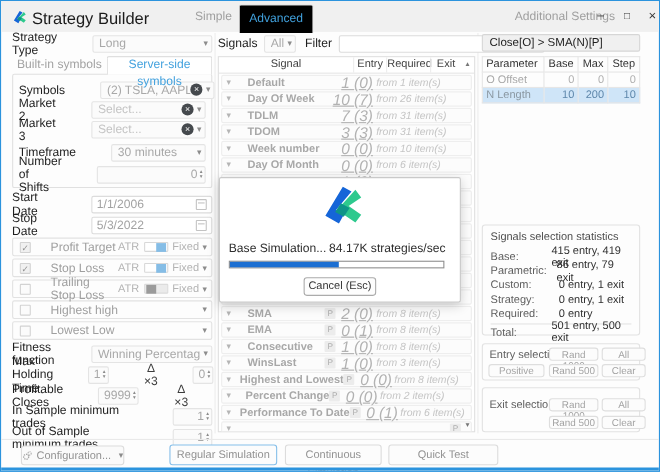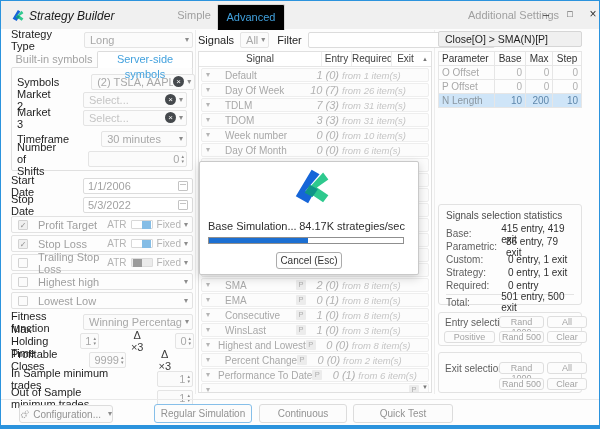--- a/index.html
+++ b/index.html
@@ -1,21 +1,21 @@
 <!DOCTYPE html>
 <html><head>
 <meta charset="utf-8">
 <style>
   html,body{margin:0;padding:0;background:#d8d8d8;font-family:"Liberation Sans",sans-serif;}
   *{box-sizing:border-box;}
   .window{position:relative;width:600px;height:429px;background:#fdfdfd;border:1px solid #2b93dd;overflow:hidden;font-size:11px;color:#222;}
   
   .titlebar{position:absolute;left:0;top:0;right:0;height:28px;background:#f0f0f0;}
   .applogo{position:absolute;left:9px;top:8px;width:14px;height:13px;}
-  .apptitle{position:absolute;left:28px;top:8px;font-size:12px;color:#1b1b1b;font-style:italic;}
+  .apptitle{position:absolute;left:28px;top:8px;font-size:15px;color:#1b1b1b;}
   .tab-simple{position:absolute;left:170px;top:8px;width:46px;text-align:center;color:#9f9f9f;}
   .tab-advanced{position:absolute;left:216px;top:3px;width:68px;height:26px;background:#000000;border:1px solid #d7d7d7;border-bottom:none;border-radius:2px 2px 0 0;color:#41a0dc;text-align:center;line-height:24px;}
   .addl-settings{position:absolute;left:467px;top:8px;color:#9f9f9f;}
   .winbtn{position:absolute;top:4px;width:18px;height:19px;text-align:center;line-height:19px;color:#333;font-size:11px;}
   .wb-min{left:536px;} .wb-max{left:560px;font-size:9px;} .wb-close{left:583px;font-size:12px;}
   .vline{position:absolute;top:29px;bottom:34px;width:1px;background:#ededed;}
   
   .leftpanel{position:absolute;left:10px;top:31px;width:182px;}
   .lrow{display:flex;align-items:center;height:15px;margin-bottom:4px;gap:32px;}
   .lrow .lab{flex:1;color:#1e1e1e;}
@@ -29,21 +29,21 @@
   .groupbox{border:1px solid #e0e0e0;border-radius:2px;padding:6px 5px 4px;background:#fdfdfd;}
   .groupbox .lrow{margin-bottom:3px;} .groupbox .lrow:last-child{margin-bottom:0;justify-content:flex-end;}
   .clear-ic{width:11px;height:11px;border-radius:50%;background:#45494d;color:#fff;font-size:8px;line-height:11px;text-align:center;flex:none;}
   .inputbox{display:flex;align-items:center;width:110px;height:16px;border:1px solid #dcdcdc;background:#fff;border-radius:2px;padding:0 4px;color:#a2a2a2;}
   .inputbox .v{flex:1;}
   .cal{position:relative;width:10px;height:10px;border:1px solid #c3c3c3;border-radius:1px;flex:none;}
   .cal::before{content:"";position:absolute;top:2px;left:1px;right:1px;height:1px;background:#c3c3c3;}
   .optbox{display:flex;align-items:center;height:17px;border:1px solid #e2e2e2;border-radius:2px;background:#fdfdfd;padding:0 4px;margin-bottom:2px;}
   .cb{width:10px;height:10px;border:1px solid #d2d2d2;border-radius:1px;background:#fbfbfb;font-size:8px;line-height:9px;text-align:center;color:#8e8e8e;flex:none;margin-left:2px;}
   .cb.on{background:#f0f0f0;}
-  .optlab{flex:1;margin-left:10px;color:#9f9f9f;}
+  .optlab{flex:1;margin-left:18px;color:#9f9f9f;}
   .atrlab,.fixlab{color:#b3b3b3;font-size:10px;}
   .sw{position:relative;width:22px;height:9px;border:1px solid #d8d8d8;border-radius:1px;background:#fff;margin:0 4px;flex:none;}
   .sw .knob{position:absolute;top:0;width:9px;height:8px;background:#85bde6;}
   .sw.on .knob{right:1px;} .sw.off{background:#ebebeb;border-color:#dcdcdc;} .sw.off .knob{left:1px;background:#9b9b9b;}
   .spin{display:flex;align-items:center;height:16px;border:1px solid #e4e4e4;background:#fbfbfb;border-radius:2px;padding:0 2px 0 4px;}
   .spin .n{flex:1;text-align:right;color:#a8a8a8;padding-right:2px;}
   .spin .arrows{display:flex;flex-direction:column;justify-content:center;color:#8a8a8a;font-size:5px;line-height:5px;}
   .dlt{width:30px;text-align:center;color:#3c3c3c;}
   .mt7{margin-top:7px;} .mt5{margin-top:5px;} .mt3{margin-top:3px;}
   
@@ -51,24 +51,24 @@
   .sigbar{display:flex;align-items:center;height:16px;}
   .sigbar .lab{color:#1e1e1e;margin-right:6px;}
   .expcol{margin-left:6px;color:#8f8f8f;}
   .siglist{position:absolute;left:0;top:19px;width:234px;height:342px;border:1px solid #e0e0e0;background:#fff;overflow:hidden;}
   .lheader{display:flex;height:15px;border-bottom:1px solid #e6e6e6;font-size:10px;color:#424242;align-items:center;}
   .lheader .c{text-align:center;border-left:1px solid #ededed;height:100%;line-height:14px;}
   .lheader .c1{flex:1;border-left:none;} .lheader .c2{width:30px;} .lheader .c3{width:40px;} .lheader .c4{width:28px;} .lheader .c5{width:12px;border-left:none;color:#777;font-size:6px;}
   .rows{padding:1px 2px;}
   .srow{display:flex;align-items:center;height:14px;margin-bottom:1px;border:1px solid #eeeeee;border-radius:2px;background:#fcfcfc;padding:0 4px;}
   .srow .xp{width:11px;color:#b5b5b5;font-size:8px;line-height:8px;}
-  .srow .nm{font-size:10px;font-weight:normal;color:#a8a8a8;white-space:nowrap;padding-left:8px;}
+  .srow .nm{font-size:10px;font-weight:bold;color:#a8a8a8;white-space:nowrap;padding-left:8px;}
   .srow .sp{flex:1;}
   .pbadge{width:10px;height:10px;background:#ececec;border-radius:1px;color:#aeaeae;font-size:7.5px;line-height:10px;text-align:center;margin-right:5px;flex:none;}
-  .cnt{font-style:italic;font-size:11px;color:#b2b2b2;min-width:28px;text-align:right;margin-right:3px;white-space:nowrap;}
+  .cnt{font-style:italic;font-size:14px;color:#b2b2b2;min-width:28px;text-align:right;margin-right:3px;white-space:nowrap;text-decoration:underline;}
   .frm{font-style:italic;font-size:9.5px;color:#c5c5c5;width:62px;margin-right:20px;white-space:nowrap;}
   .scrolldn{position:absolute;right:3px;bottom:2px;font-size:6px;color:#777;}
   
   .dialog{position:absolute;left:198px;top:160px;width:220px;height:114px;background:#fff;border:1px solid #c9c9c9;border-radius:2px;box-shadow:0 3px 10px rgba(0,0,0,.18);z-index:5;}
   .dlogo{position:absolute;left:50%;top:6px;transform:translateX(-50%);width:44px;height:37px;}
   .dstatus{position:absolute;left:8px;right:13px;top:58px;display:flex;justify-content:space-between;font-size:11px;color:#2e2e2e;}
   .pbar{position:absolute;left:8px;top:75px;width:196px;height:7px;border:1px solid #8f8f8f;background:#fff;}
   .pfill{height:100%;background:#1c6fd2;}
   .cancelbtn{position:absolute;left:50%;top:90px;transform:translateX(-50%);width:66px;height:17px;border:1px solid #ababab;border-radius:3px;background:#fdfdfd;text-align:center;line-height:15px;font-size:10px;color:#333;}
   
@@ -465,26 +465,20 @@
         <th class="num">Base</th>
         <th class="num">Max</th>
         <th class="num">Step</th>
       </tr>
       <tr>
         <td class="nm">O Offset</td>
         <td class="num">0</td>
         <td class="num">0</td>
         <td class="num">0</td>
       </tr>
-      <tr>
-        <td class="nm">P Offset</td>
-        <td class="num">0</td>
-        <td class="num">0</td>
-        <td class="num">0</td>
-      </tr>
       <tr class="hl">
         <td class="nm">N Length</td>
         <td class="num">10</td>
         <td class="num">200</td>
         <td class="num">10</td>
       </tr>
     </tbody>
       </table>
 
     <div class="statsbox">

